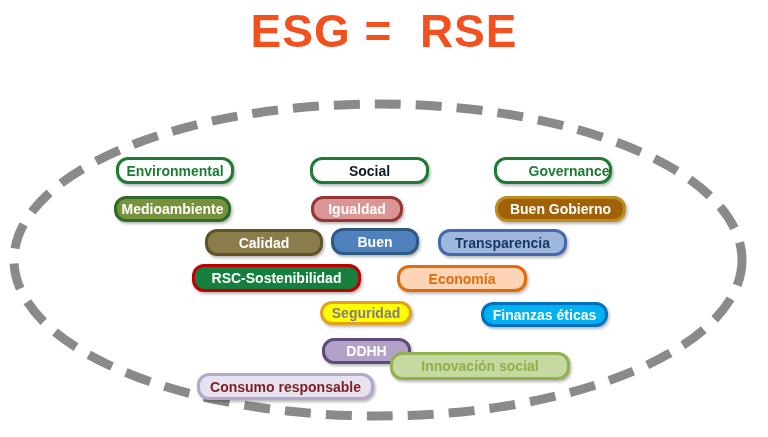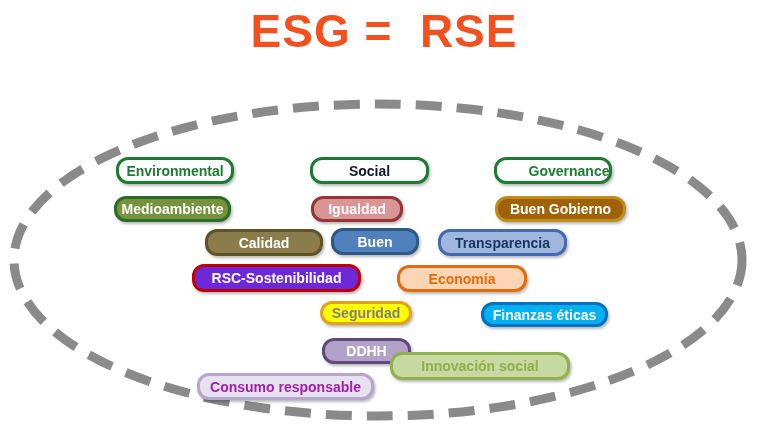--- a/index.html
+++ b/index.html
@@ -73,21 +73,21 @@
   <div class="box p-env" style="background: rgb(255, 255, 255); border-color: rgb(30, 123, 52); color: rgb(30, 123, 52);">Environmental</div>
   <div class="box p-soc" style="background: rgb(255, 255, 255); border-color: rgb(30, 123, 52); color: #0f172a;">Social</div>
   <div class="box p-gov" style="background: rgb(255, 255, 255); border-color: rgb(30, 123, 52); color: rgb(30, 123, 52);">Governance</div>
 
   <div class="box p-medio" style="background: rgb(118, 146, 60); border-color: rgb(47, 107, 40); color: rgb(255, 255, 255);">Medioambiente</div>
   <div class="box p-igualdad" style="background: rgb(217, 150, 148); border-color: rgb(149, 55, 53); color: rgb(255, 255, 255);">Igualdad</div>
   <div class="box p-buen" style="background: #a16207; border-color: rgb(189, 142, 30); color: rgb(255, 255, 255);">Buen Gobierno</div>
   <div class="box p-calidad" style="background: rgb(139, 124, 75); border-color: rgb(94, 84, 39); color: rgb(255, 255, 255);">Calidad</div>
   <div class="box p-salud" style="background: rgb(79, 129, 189); border-color: rgb(46, 89, 132); color: rgb(255, 255, 255);">Buen</div>
   <div class="box p-transp" style="background: rgb(159, 183, 220); border-color: rgb(70, 104, 174); color: rgb(23, 55, 94);">Transparencia</div>
-  <div class="box p-rsc" style="background: #6d28d9; border-color: rgb(192, 0, 0); color: rgb(255, 255, 255);">RSC-Sostenibilidad</div>
+  <div class="box p-rsc" style="background: #15803d; border-color: rgb(192, 0, 0); color: rgb(255, 255, 255);">RSC-Sostenibilidad</div>
   <div class="box p-econ" style="background: rgb(251, 213, 181); border-color: rgb(227, 108, 10); color: rgb(227, 108, 10);">Economía</div>
   <div class="box p-seg" style="background: rgb(255, 255, 0); border-color: rgb(227, 162, 26); color: rgb(128, 128, 128);">Seguridad</div>
   <div class="box p-fin" style="background: rgb(0, 176, 240); border-color: rgb(0, 112, 192); color: rgb(255, 255, 255);">Finanzas éticas</div>
   <div class="box p-ddhh" style="background: rgb(178, 162, 199); border-color: rgb(96, 74, 123); color: rgb(255, 255, 255);">DDHH</div>
-  <div class="box p-consumo" style="background: rgb(231, 226, 239); border-color: rgb(181, 166, 203); color: #a21caf;">Consumo responsable</div>
+  <div class="box p-consumo" style="background: rgb(231, 226, 239); border-color: rgb(181, 166, 203); color: #7f1d1d;">Consumo responsable</div>
   <div class="box p-innov" style="background: rgb(197, 217, 160); border-color: rgb(143, 177, 78); color: rgb(143, 175, 76);">Innovación social</div>
 
 </div>
 
 </body></html>

